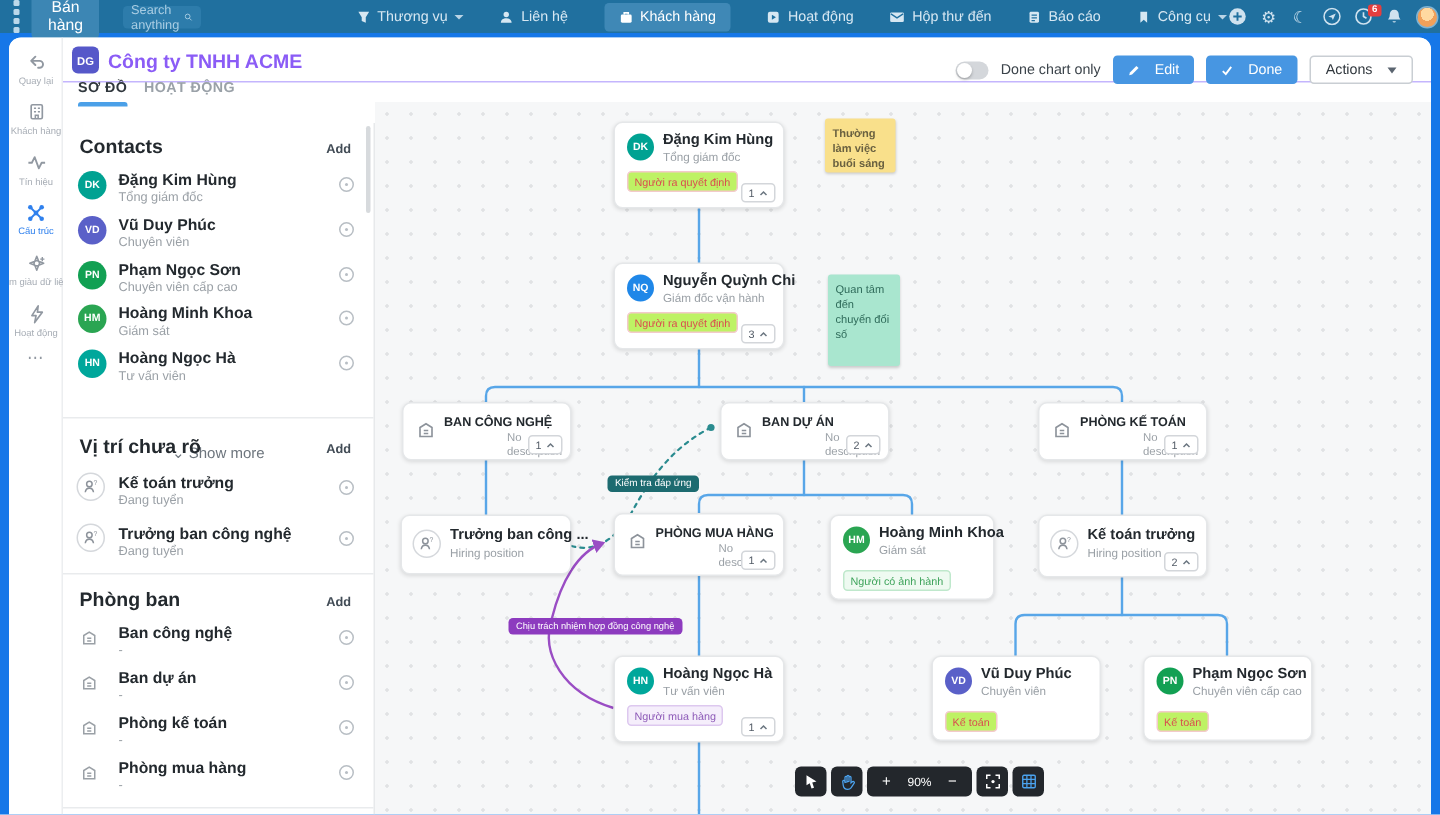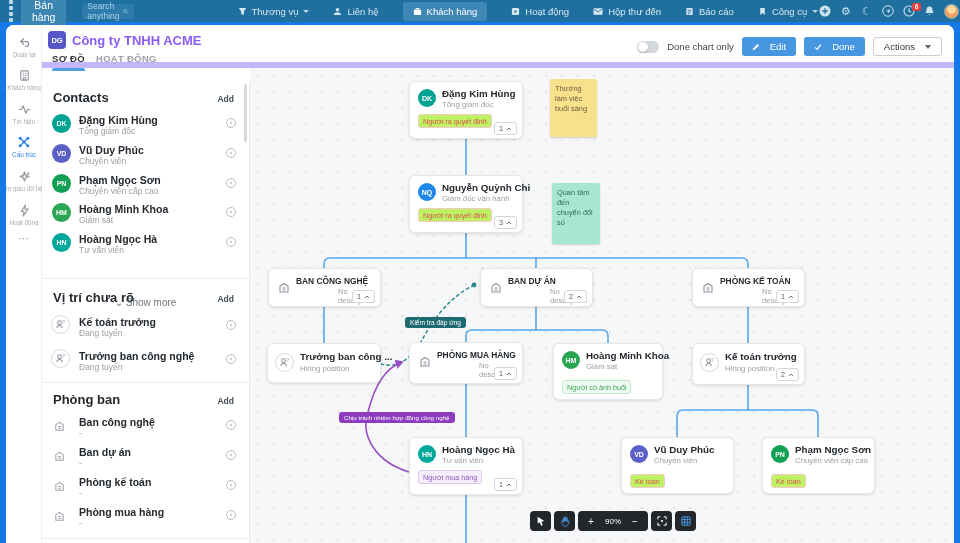--- a/index.html
+++ b/index.html
@@ -28,21 +28,21 @@
   .workspace { position:absolute; left:6px; top:25px; width:948px; height:518px; background:#fff; border-radius:8px 8px 0 0; overflow:hidden; }
 
   
   .rail { position:absolute; left:0; top:0; width:36px; height:100%; border-right:1px solid #eceef0; background:#fff; }
   .rail-item { position:absolute; left:0; width:36px; text-align:center; cursor:pointer; color:#9198a1; }
   .rail-item .r-ico { display:block; height:14px; }
   .rail-item .r-label { display:block; font-size:6.3px; margin-top:2px; color:#a7adb5; white-space:nowrap; overflow:hidden; }
   .rail-item.active, .rail-item.active .r-label { color:#2f80ed; }
 
   
-  .header { position:absolute; left:36px; right:0; top:0; height:43px; border-bottom:6px solid #c4b5fd; background:#fff; }
+  .header { position:absolute; left:36px; right:0; top:0; height:30px; border-bottom:1px solid #c4b5fd; background:#fff; }
   .h-avatar { position:absolute; left:6px; top:6px; width:18px; height:18px; border-radius:4px; background:#5658c9; color:#fff; font-size:7.5px; font-weight:bold; display:flex; align-items:center; justify-content:center; }
   .h-title { position:absolute; left:30px; top:8px; font-size:13px; font-weight:bold; color:#8b5cf6; }
   .h-tab { position:absolute; top:28px; font-size:9.5px; font-weight:bold; letter-spacing:.3px; cursor:pointer; }
   .h-tab.active { color:#30373d; }
   .h-tab.active::after { content:""; position:absolute; left:0; right:0; bottom:-7px; height:3px; background:#4ba0e8; border-radius:2px 2px 0 0; }
   .h-tab.inactive { color:#9aa1a8; }
   .h-right { position:absolute; right:12px; top:0; height:43px; display:flex; align-items:center; gap:8px; }
   .toggle { width:22px; height:12px; background:#d4d7db; border-radius:7px; position:relative; cursor:pointer; }
   .toggle i { position:absolute; left:1px; top:1px; width:10px; height:10px; background:#fff; border-radius:50%; box-shadow:0 1px 2px rgba(0,0,0,.25); }
   .toggle-label { font-size:9.5px; color:#3c444b; }
@@ -408,21 +408,21 @@
         <path d="M498,317 V342"></path>
         <path d="M427,369 V348 Q427,342 433,342 H562 Q568,342 568,348 V369"></path>
         <path d="M216,316 V369"></path>
         <path d="M216,427 V475"></path>
       </g>
       <path d="M131,296 C148,301 162,290 172,272 C182,254 196,232 222,218" fill="none" stroke="#2a8b8f" stroke-width="1.5" stroke-dasharray="2.5,3.5" stroke-linecap="round"></path>
       <circle cx="224" cy="217" r="2.4" fill="#2a8b8f"></circle>
       <path d="M159,404 C126,394 110,368 118,344 C124,320 135,300 152,294" fill="none" stroke="#9a4dc4" stroke-width="1.6" marker-end="url(#arrowP)"></path>
     </svg>
 
-    <div class="sticky yellow" style="left: 300px; top: 11px; width: 47px; height: 58px; background-color: rgb(249, 224, 139);">Thường làm việc buổi sáng</div>
+    <div class="sticky yellow" style="left: 300px; top: 11px; width: 47px; height: 36px; background-color: rgb(249, 224, 139); font-weight: bold;">Thường làm việc buổi sáng</div>
     <div class="sticky green" style="left: 302px; top: 115px; width: 48px; height: 61px; background-color: rgb(169, 230, 207);">Quan tâm đến chuyển đổi số</div>
 
     <div class="edge-label" style="left: 155px; top: 249px; background-color: rgb(29, 107, 112);">Kiểm tra đáp ứng</div>
     <div class="edge-label" style="left: 89px; top: 344px; font-size: 6.2px; background-color: rgb(141, 59, 191);">Chịu trách nhiệm hợp đồng công nghệ</div>
 
     <div class="node" style="left:159px;top:13px;width:114px;height:58px">
       <span class="n-avatar" style="background-color: rgb(0, 162, 146);">DK</span>
       <span class="n-name">Đặng Kim Hùng</span>
       <span class="n-role">Tổng giám đốc</span>
       <span class="tag tone-red" style="top:32px">Người ra quyết định</span>
@@ -516,21 +516,21 @@
           <svg width="6" height="4" viewBox="0 0 6 4">
             <polyline points="1,3 3,1 5,3" fill="none" stroke="#6b7680" stroke-width="1"></polyline>
           </svg>
         </span>
     </div>
 
     <div class="node" style="left:303px;top:275px;width:110px;height:57px">
       <span class="n-avatar" style="background-color: rgb(42, 165, 82);">HM</span>
       <span class="n-name">Hoàng Minh Khoa</span>
       <span class="n-role">Giám sát</span>
-      <span class="tag tone-green" style="top:36px">Người có ảnh buổi</span>
+      <span class="tag tone-green" style="top:36px">Người có ảnh hành</span>
     </div>
 
     <div class="node" style="left:442px;top:275px;width:113px;height:42px">
       <span class="h-circ">
           <svg width="11" height="11" viewBox="0 0 12 12">
             <circle cx="5" cy="4" r="2" fill="none" stroke="#8d939b" stroke-width="1.1"></circle>
             <path d="M2 10c.3-2 1.5-3 3-3s2.7 1 3 3" fill="none" stroke="#8d939b" stroke-width="1.1"></path>
             <text x="8" y="5" font-size="5" fill="#8d939b">?</text>
           </svg>
         </span>

